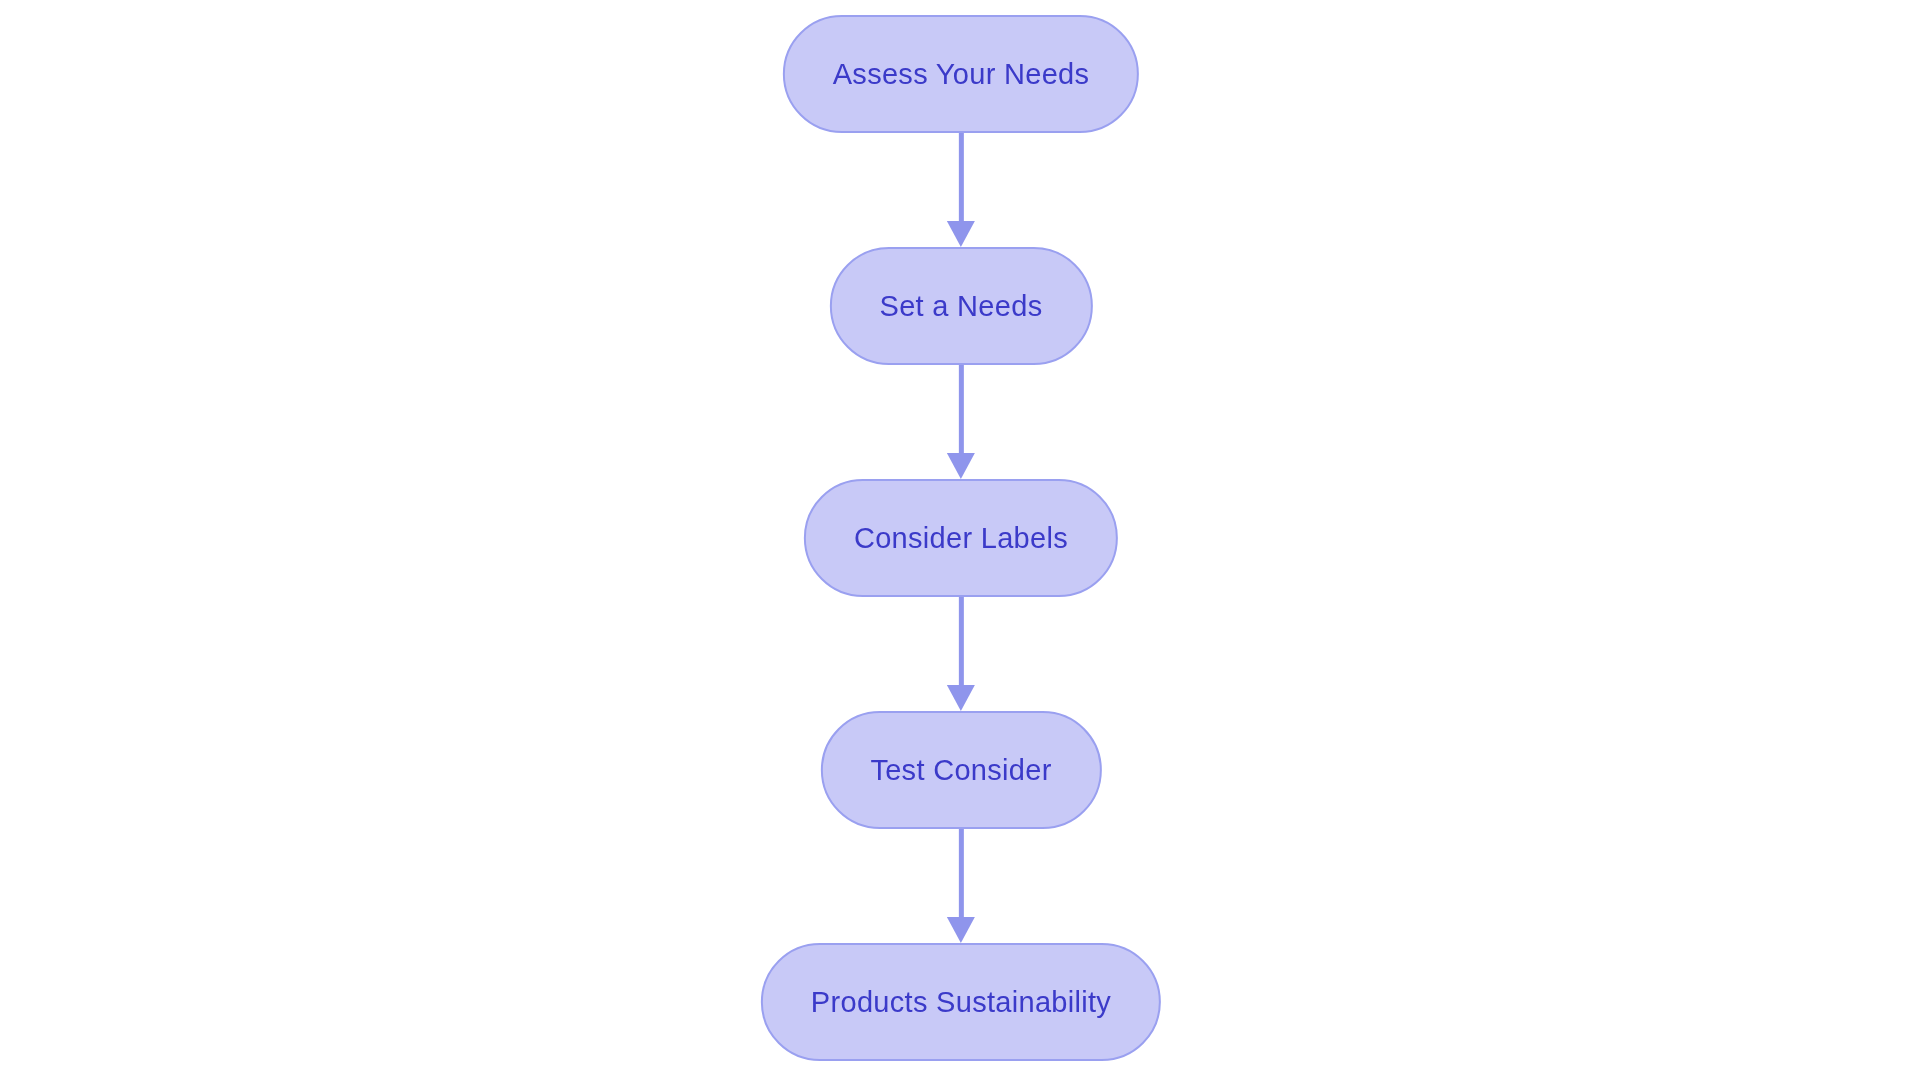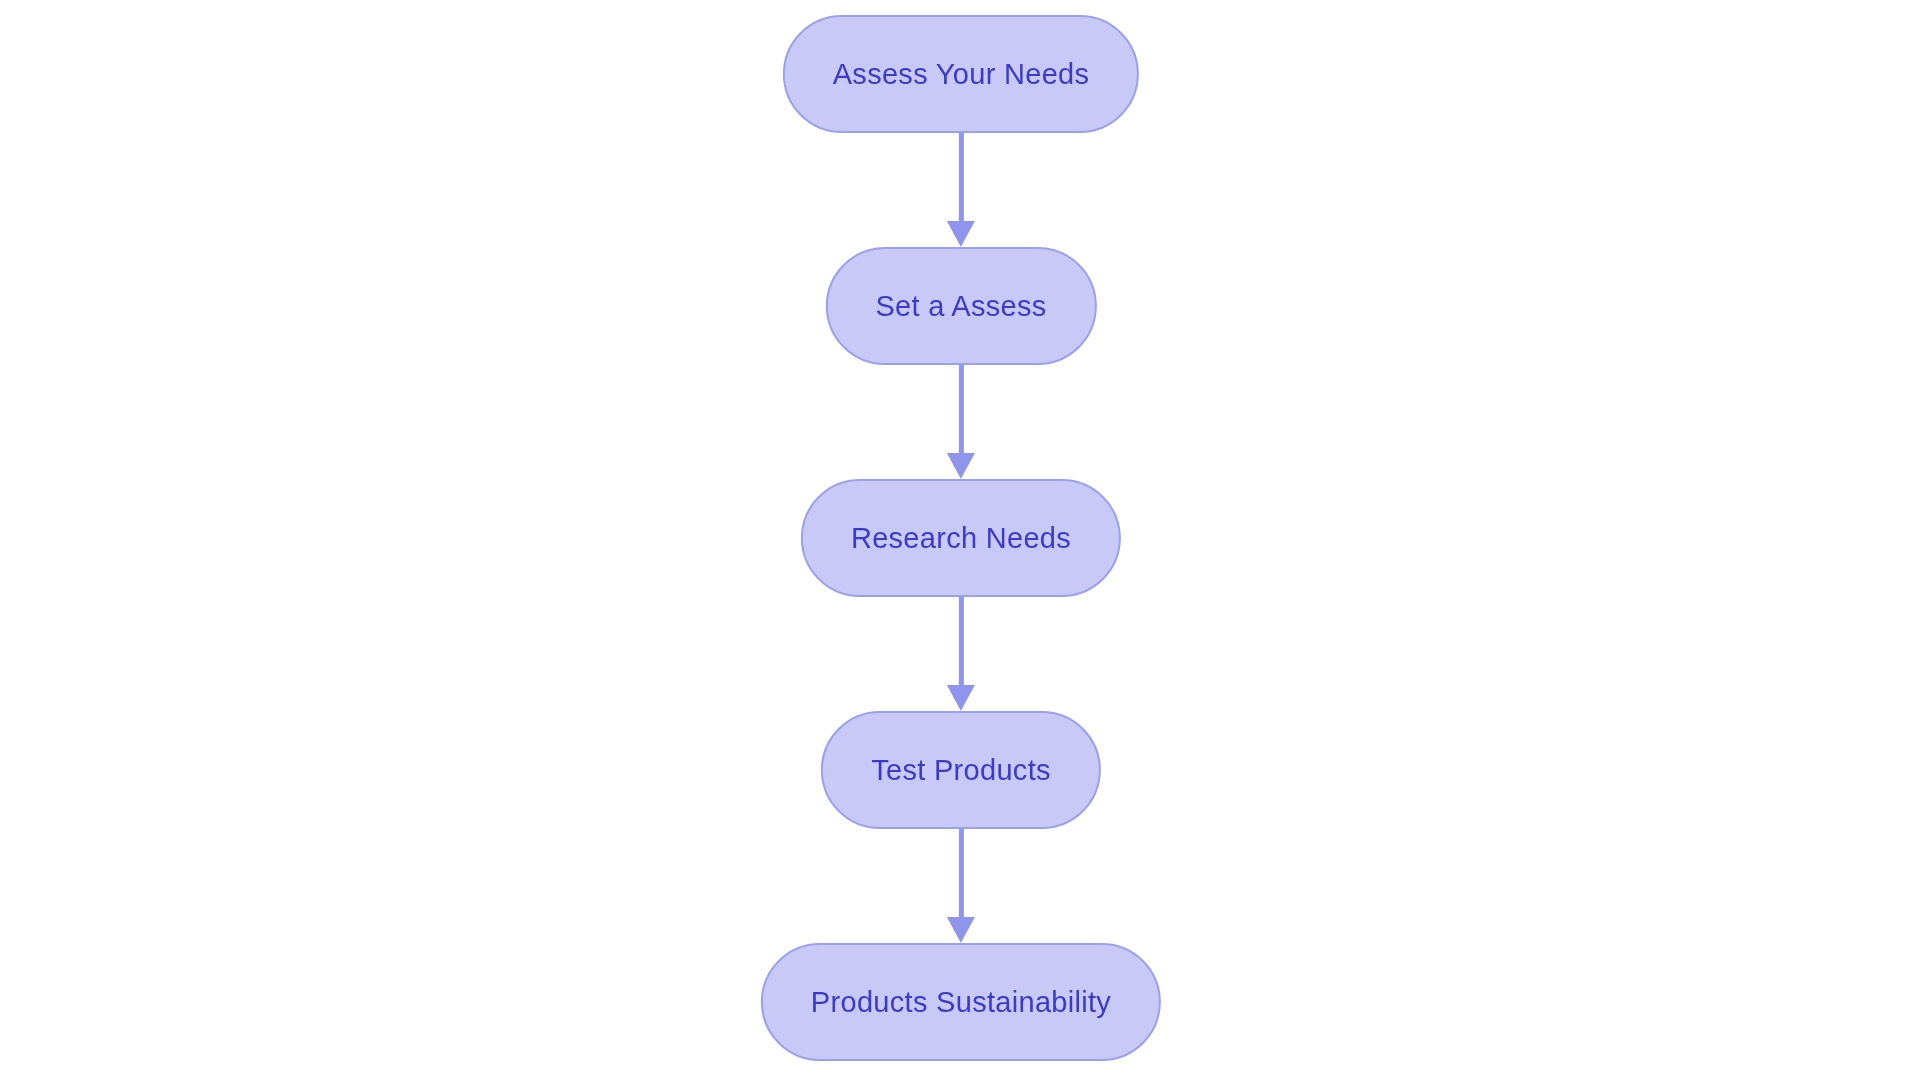--- a/index.html
+++ b/index.html
@@ -79,39 +79,39 @@
     <div class="node">
       <span>Assess Your Needs</span>
     </div>
 
     <div class="connector">
       <div class="line"></div>
       <div class="head"></div>
     </div>
 
     <div class="node">
-      <span>Set a Assess</span>
+      <span>Set a Needs</span>
     </div>
 
     <div class="connector">
       <div class="line"></div>
       <div class="head"></div>
     </div>
 
     <div class="node">
-      <span>Research Needs</span>
+      <span>Consider Labels</span>
     </div>
 
     <div class="connector">
       <div class="line"></div>
       <div class="head"></div>
     </div>
 
     <div class="node">
-      <span>Test Products</span>
+      <span>Test Consider</span>
     </div>
 
     <div class="connector">
       <div class="line"></div>
       <div class="head"></div>
     </div>
 
     <div class="node">
       <span>Products Sustainability</span>
     </div>

